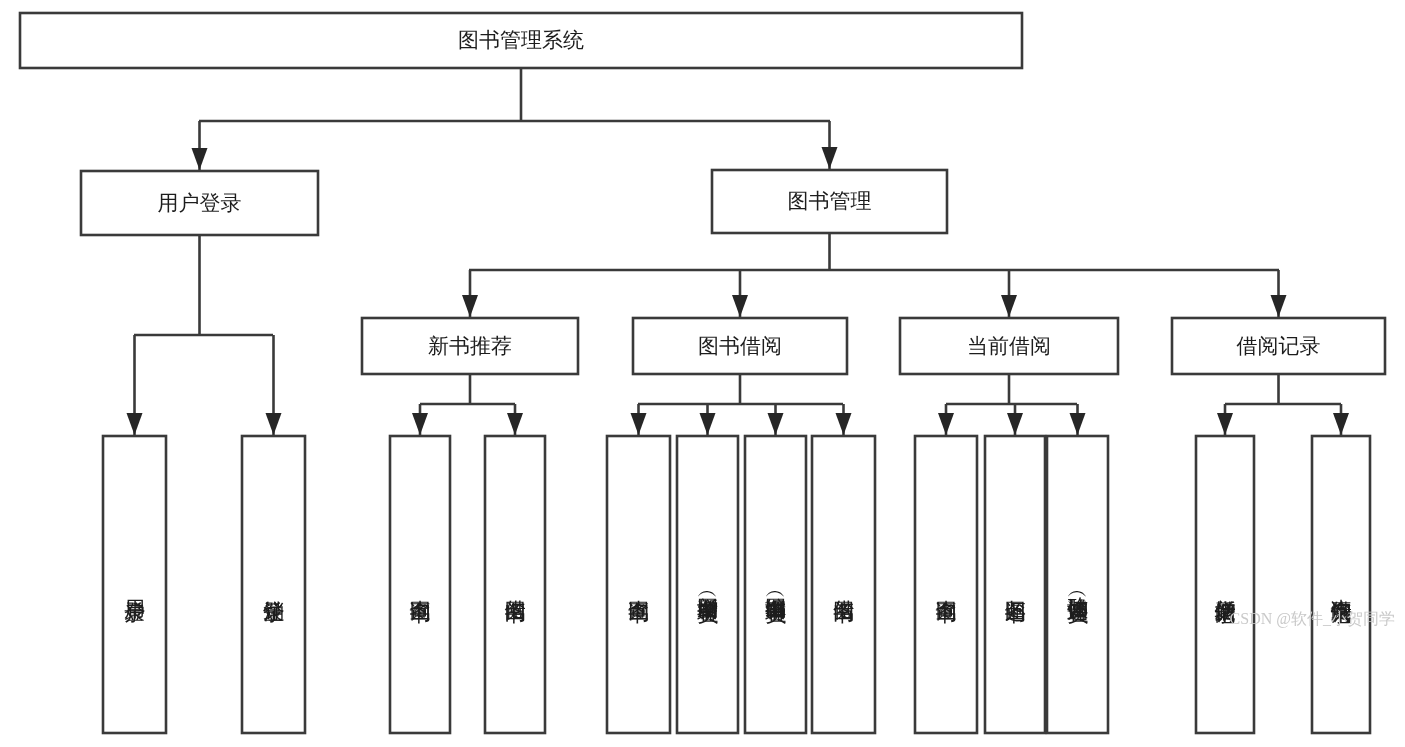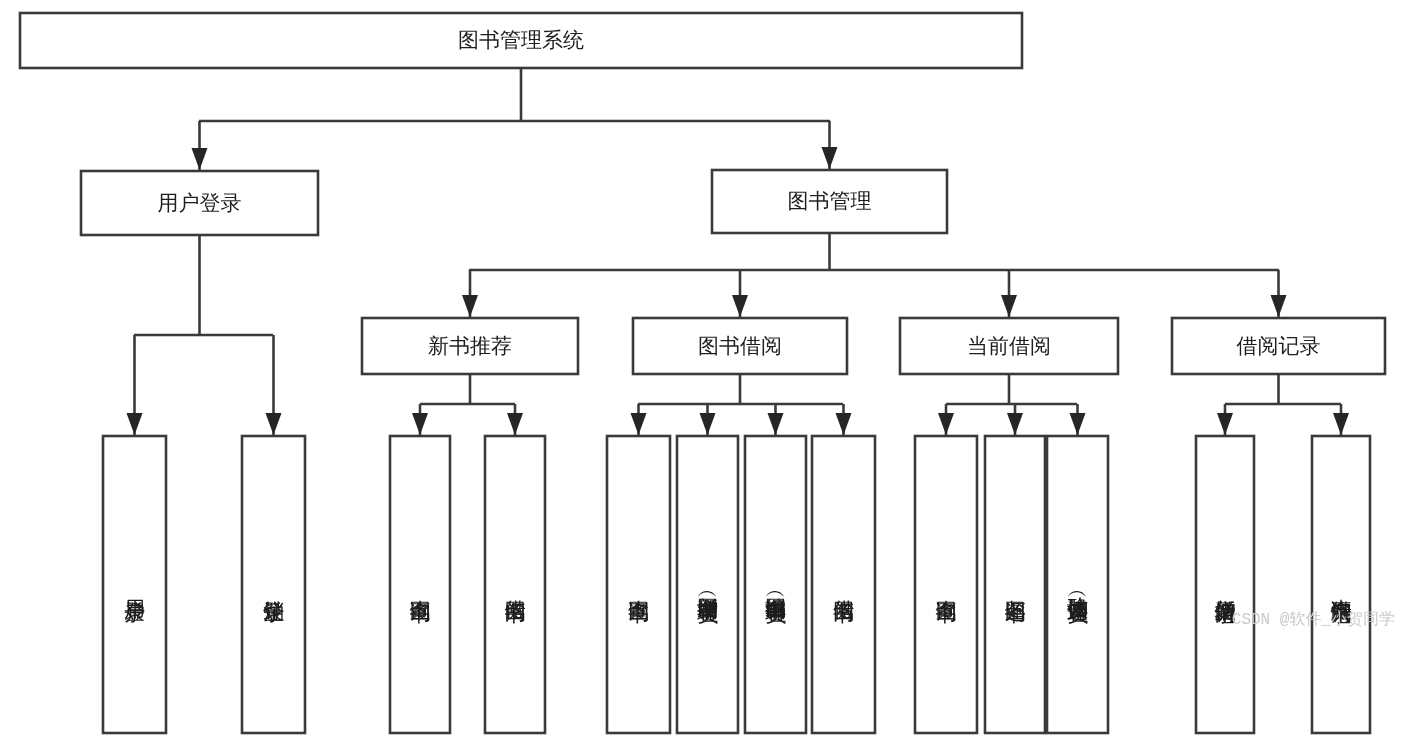--- a/index.html
+++ b/index.html
@@ -67,21 +67,21 @@
     color: #1d1d1d;
     letter-spacing: 1px;
     white-space: nowrap;
     text-align: center;
     pointer-events: none;
   }
   .watermark {
     position: absolute;
     right: 10px;
     bottom: 4px;
-    font-family: Liberation Mono, monospace;
+    font-family: Liberation Serif, serif;
     font-size: 16px;
     color: #c9c9c9;
     white-space: nowrap;
     user-select: none;
   }
 </style>
 </head>
 <body>
 
 <div id="diagram-root">

